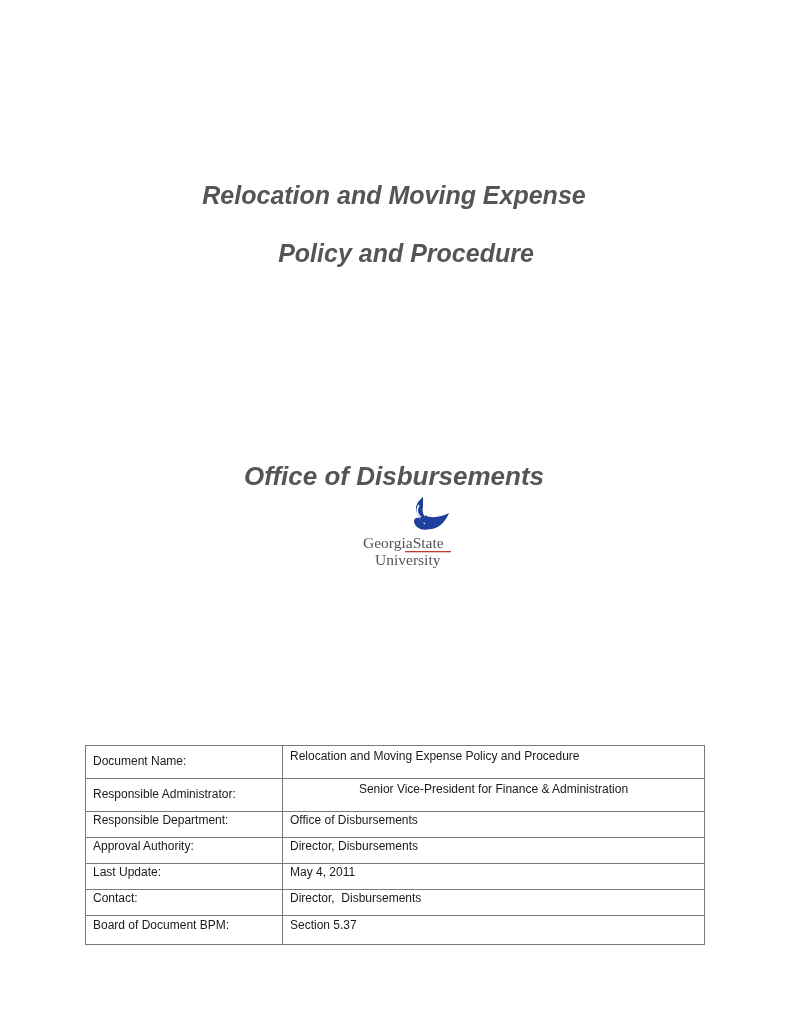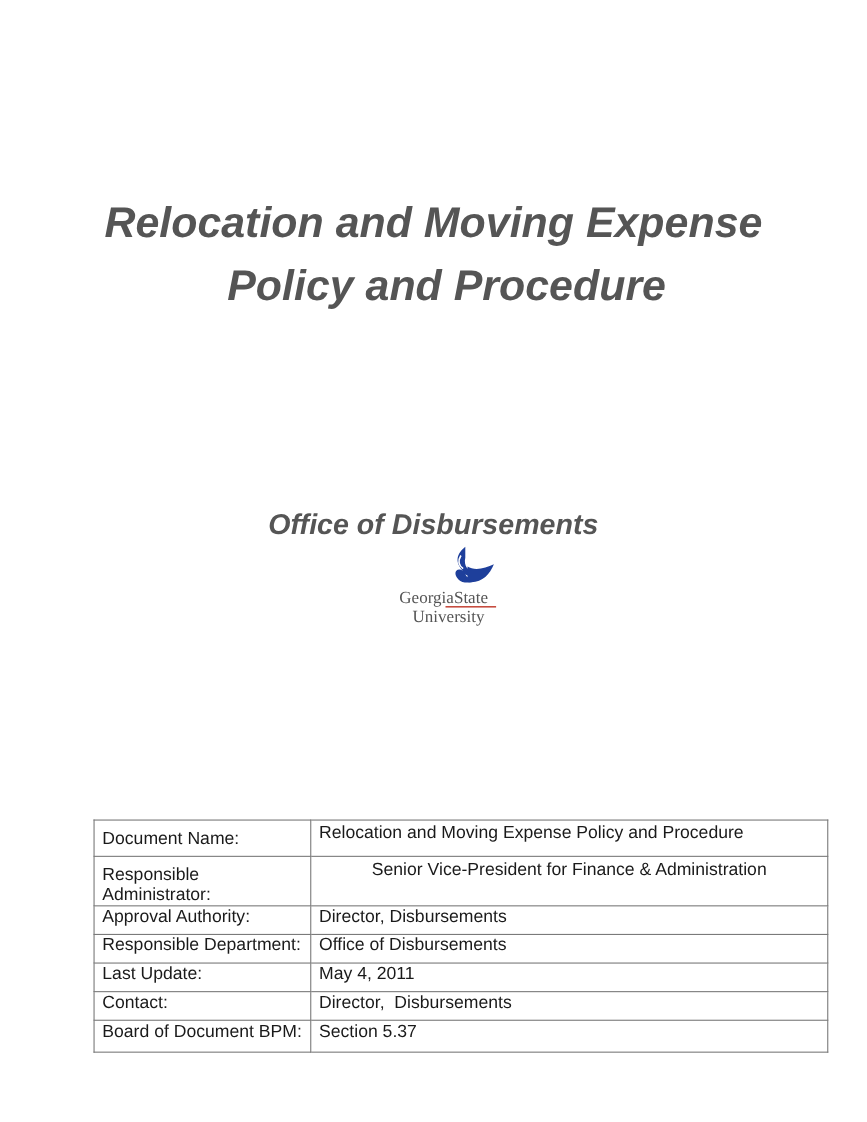--- a/index.html
+++ b/index.html
@@ -1,22 +1,22 @@
 <!DOCTYPE html>
 <html><head>
 <meta charset="utf-8">
 <style>
   html, body { margin:0; padding:0; background:#ffffff; }
   body { width:788px; height:1020px; position:relative; overflow:hidden; font-family:"Liberation Sans", sans-serif; color:#111; }
-  .title { position:absolute; left:0; width:788px; text-align:center; font-weight:bold; font-style:italic; color:#555555; font-size:39px; }
+  .title { position:absolute; left:0; width:788px; text-align:center; font-weight:bold; font-style:italic; color:#555555; font-size:25px; }
   #t1 { top:181px; }
   #t2 { top:239px;padding-left:12px; }
   #sub { top:461px; font-size:26px; }
   .logo { position:absolute; left:361px; top:495px; width:95px; height:78px; }
-  table { position:absolute; left:85px; top:745px; width:668px; border-collapse:collapse; font-size:16px; color:#1a1a1a; }
+  table { position:absolute; left:85px; top:745px; width:620px; border-collapse:collapse; font-size:12px; color:#1a1a1a; }
   td { border:1px solid #7a7a7a; padding:0 7px; vertical-align:top; }
   td.k { width:182px; }
   tr.r0 td { height:32px; } tr.r1 td { height:30px; }
   tr.rs td { height:24px; padding-top:1px; }
   tr.r0 td.k, tr.r1 td.k { padding-top:8px; height:24px; }
   tr.r0 td.v, tr.r1 td.v { padding-top:3px; height:29px; }
   tr.r1 td.v { height:27px;text-align:center; }
   tr.rl td { height:26px; padding-top:2px; }
 </style>
 </head>
@@ -42,26 +42,26 @@
     <tbody>
       <tr class="r0">
         <td class="k">Document Name:</td>
         <td class="v">Relocation and Moving Expense Policy and Procedure</td>
       </tr>
       <tr class="r1">
         <td class="k">Responsible Administrator:</td>
         <td class="v">Senior Vice-President for Finance &amp; Administration</td>
       </tr>
       <tr class="rs">
+        <td class="k">Responsible Department:</td>
+        <td class="v">Office of Disbursements</td>
+      </tr>
+      <tr class="rs">
         <td class="k">Approval Authority:</td>
         <td class="v">Director, Disbursements</td>
-      </tr>
-      <tr class="rs">
-        <td class="k">Responsible Department:</td>
-        <td class="v">Office of Disbursements</td>
       </tr>
       <tr class="rs">
         <td class="k">Last Update:</td>
         <td class="v">May 4, 2011</td>
       </tr>
       <tr class="rs">
         <td class="k">Contact:</td>
         <td class="v" style="white-space:pre">Director,  Disbursements</td>
       </tr>
       <tr class="rl">

